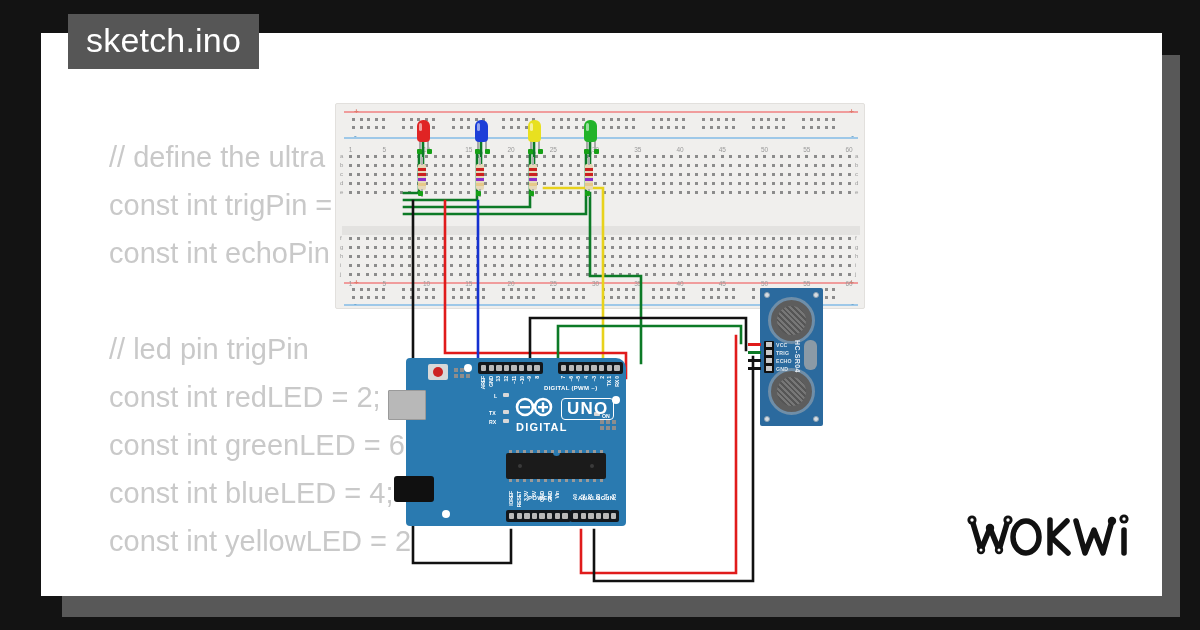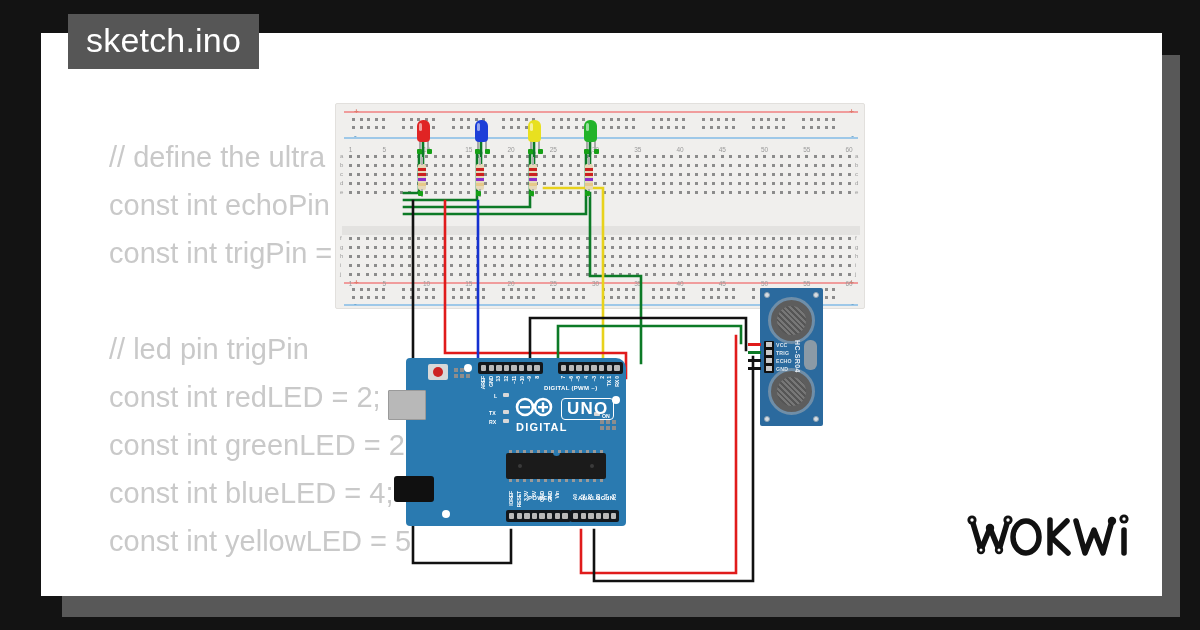--- a/index.html
+++ b/index.html
@@ -273,28 +273,28 @@
 <body>
 
 <div class="frame">
 
   <div class="canvas-shadow"></div>
 
   <div class="canvas">
 
     <div class="code">
       <div>// define the ultra</div>
+      <div>const int trigPin =</div>
       <div>const int echoPin</div>
-      <div>const int trigPin =</div>
       <div class="blank"></div>
       <div>// led pin trigPin</div>
       <div>const int redLED = 2;</div>
-      <div>const int greenLED = 2</div>
+      <div>const int greenLED = 6</div>
       <div>const int blueLED = 4;</div>
-      <div>const int yellowLED = 5</div>
+      <div>const int yellowLED = 2</div>
     </div>
 
     <div class="diagram">
 
       <div class="breadboard">
 
         <div class="bb-rail red" style="top:7px;"></div>
         <div class="bb-rail blue" style="top:33px;"></div>
         <div class="bb-marker" style="left:18px; top:3px;">+</div>
         <div class="bb-marker b" style="left:18px; top:27px;">-</div>

